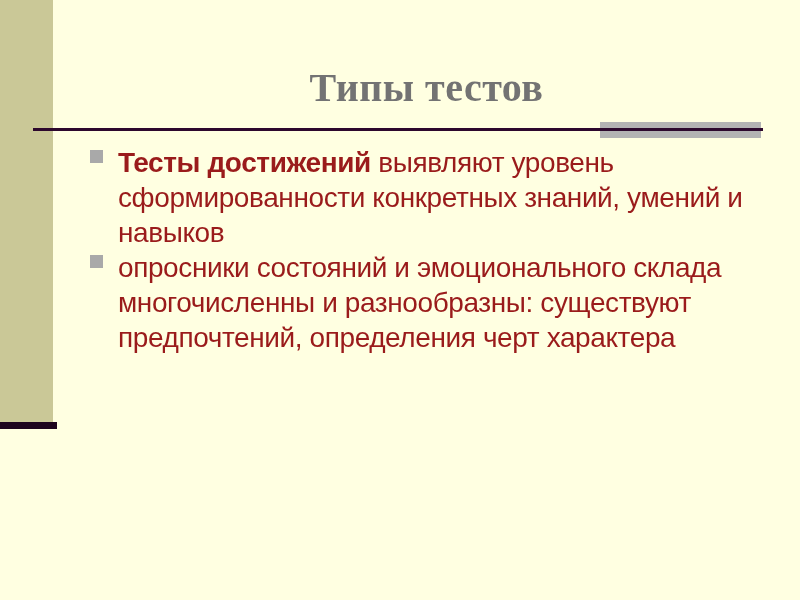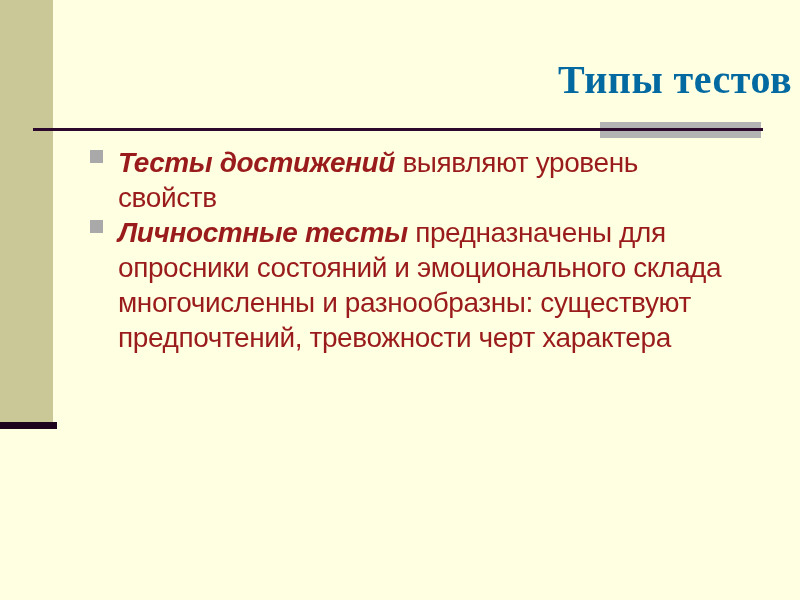--- a/index.html
+++ b/index.html
@@ -26,27 +26,27 @@
   .left-bar-footer {
     position: absolute;
     left: 0; top: 422px;
     width: 57px; height: 7px;
     background: #1d031d;
   }
   
   .title {
     position: absolute;
     left: 53px; right: 0; top: 50px;
-    margin: 8px;
-    text-align: right;
+    margin: 16px;
+    text-align: center;
     font-family: "Liberation Serif", serif;
     font-weight: bold;
     font-size: 40px;
     line-height: 44px;
-    color: #0369a1;
+    color: #737373;
     letter-spacing: 0.5px;
   }
   
   .title-rule-accent {
     position: absolute;
     left: 600px; top: 122px;
     width: 161px; height: 16px;
     background: #b3b3b3;
     z-index: 1;
   }
@@ -71,21 +71,20 @@
   .bullet-group { position: relative; }
   .bullet-sq {
     position: absolute;
     left: -28px; top: 5px;
     width: 13px; height: 13px;
     background: #a9a9a9;
   }
   .line { white-space: nowrap; height: 35px; }
   .em {
     font-weight: bold;
-    font-style: italic;
     text-align: center;
   }
 </style>
 </head>
 <body>
 
 <div class="slide">
 
   <div class="left-bar"></div>
   <div class="left-bar-footer"></div>
@@ -93,25 +92,25 @@
   <h1 class="title">Типы тестов</h1>
 
   <div class="title-rule-accent"></div>
   <div class="title-rule"></div>
 
   <div class="content">
 
     <div class="bullet-group">
       <span class="bullet-sq"></span>
       <div class="line"><span class="em">Тесты достижений</span><span> выявляют уровень</span></div>
-      <div class="line">свойств</div>
+      <div class="line">сформированности конкретных знаний, умений и</div>
+      <div class="line">навыков</div>
     </div>
 
     <div class="bullet-group">
       <span class="bullet-sq"></span>
-      <div class="line"><span class="em">Личностные тесты</span><span> предназначены для</span></div>
       <div class="line">опросники состояний и эмоционального склада</div>
       <div class="line">многочисленны и разнообразны: существуют</div>
-      <div class="line">предпочтений, тревожности черт характера</div>
+      <div class="line">предпочтений, определения черт характера</div>
     </div>
 
   </div>
 </div>
 
 </body></html>

